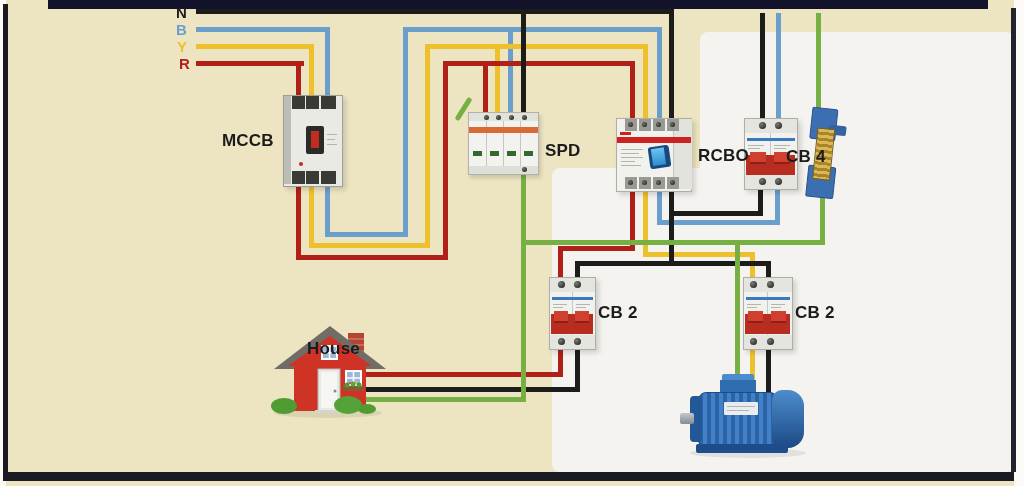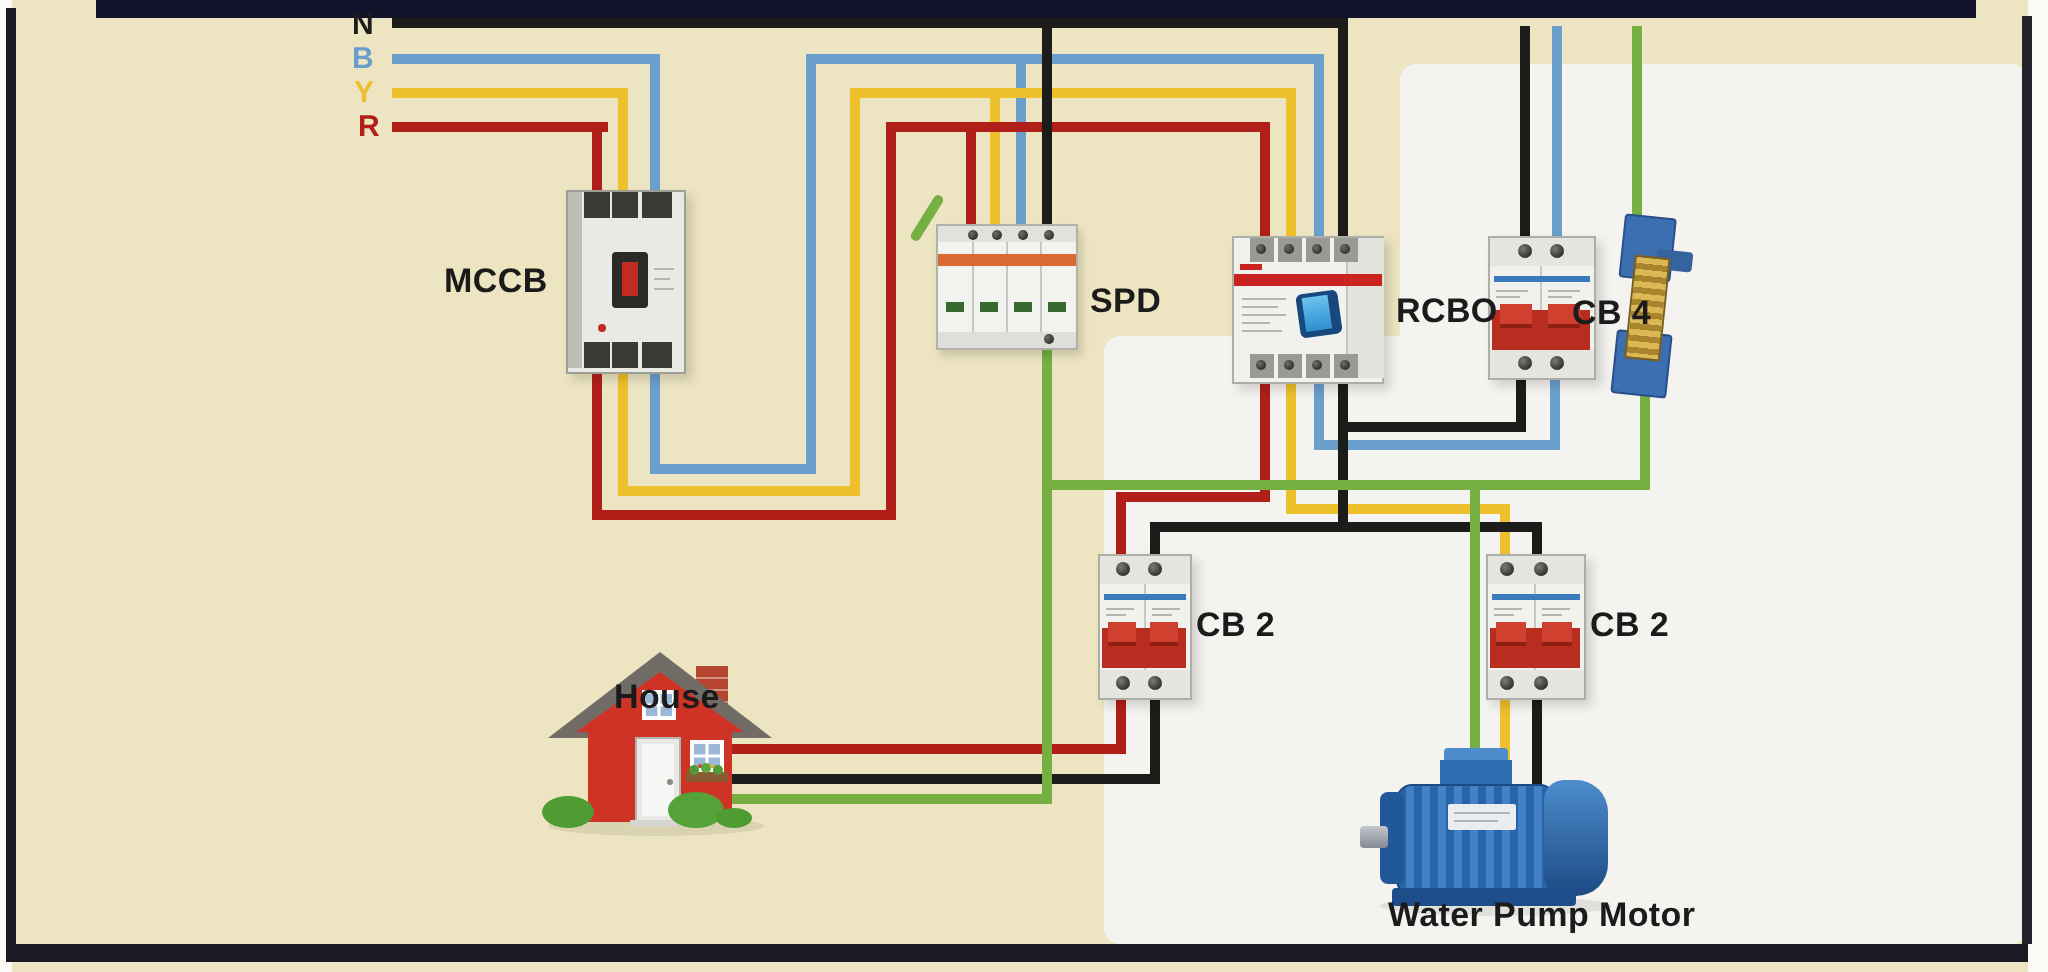--- a/index.html
+++ b/index.html
@@ -277,15 +277,14 @@
   <span class="src" style="left:177px;top:38px;color:#eec02c;">Y</span>
   <span class="src" style="left:179px;top:55px;color:#b02019;">R</span>
 
   <span class="lbl" style="left:222px;top:131px;">MCCB</span>
   <span class="lbl" style="left:545px;top:141px;">SPD</span>
   <span class="lbl" style="left:698px;top:146px;">RCBO</span>
   <span class="lbl" style="left:786px;top:147px;">CB 4</span>
   <span class="lbl" style="left:598px;top:303px;">CB 2</span>
   <span class="lbl" style="left:795px;top:303px;">CB 2</span>
   <span class="lbl" style="left:307px;top:303px;margin-top:36px;">House</span>
-  <span class="lbl" style="left:694px;top:448px;">Water Pump Motor</span>
 
 </div>
 
 </body></html>

